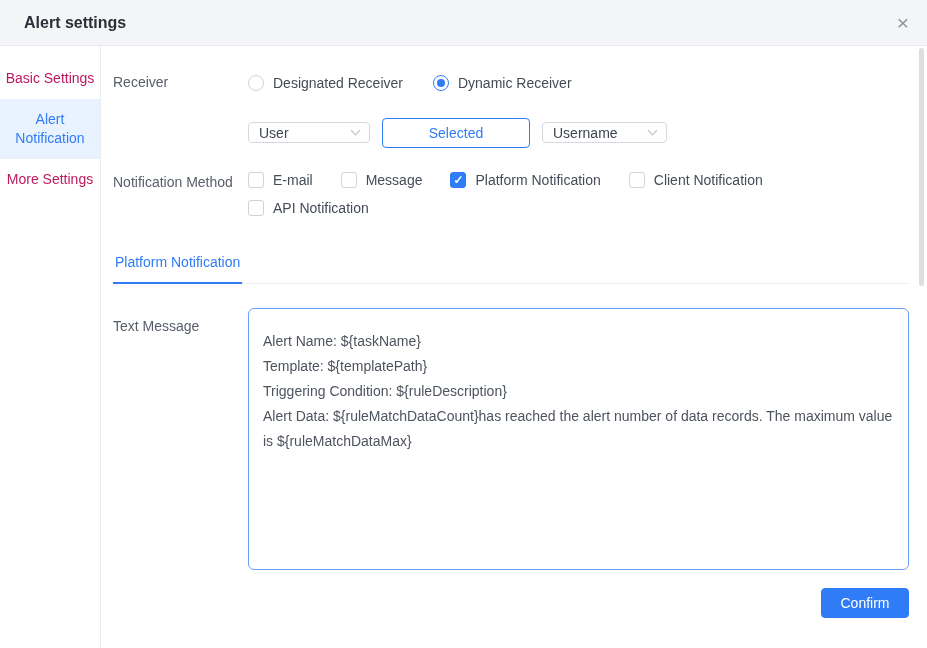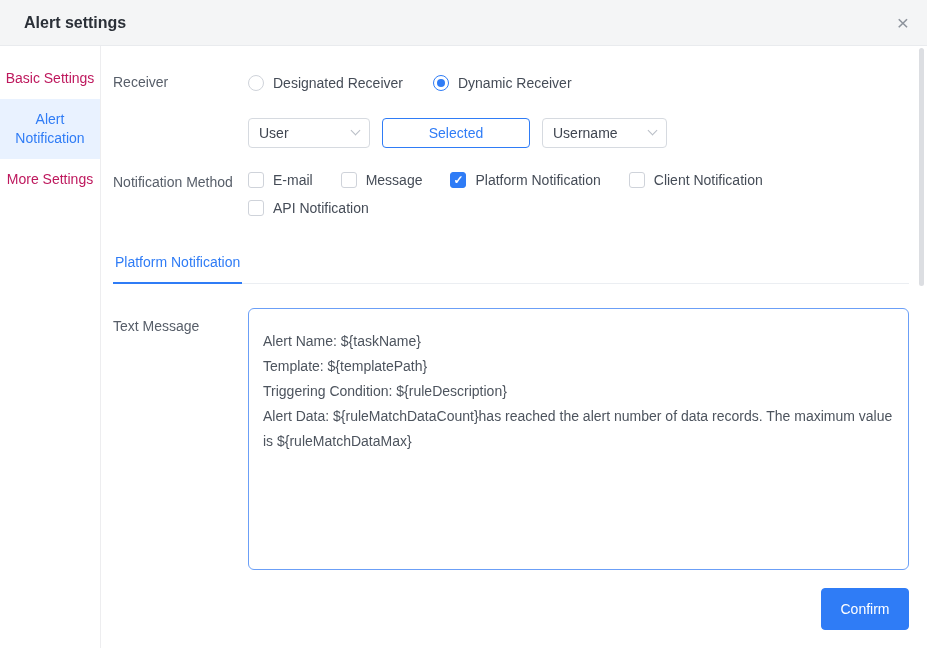--- a/index.html
+++ b/index.html
@@ -44,21 +44,21 @@
   }
   .radio.selected { border-color: #2f7cf6; }
   .radio.selected::after {
     content: ""; position: absolute; left: 3px; top: 3px; right: 3px; bottom: 3px;
     border-radius: 50%; background: #2f7cf6;
   }
 
   
   .controls-row { display: flex; gap: 12px; align-items: center; }
   .selectbox {
-    height: 30px; border: 1px solid #d6dae0; border-radius: 4px;
+    height: 21px; border: 1px solid #d6dae0; border-radius: 4px;
     display: flex; align-items: center; justify-content: space-between;
     padding: 0 10px; color: #3f4550; background: #fff; cursor: pointer;
   }
   .selectbox.w-user { width: 122px; }
   .selectbox.w-username { width: 125px; }
   .chev {
     width: 7px; height: 7px;
     border-right: 1.5px solid #b9bec6; border-bottom: 1.5px solid #b9bec6;
     transform: rotate(45deg); margin-top: -4px;
   }
@@ -96,21 +96,21 @@
   .msg-row .row-label { padding-top: 8px; }
   textarea.msg {
     flex: 1; height: 262px; border: 1px solid #6b9ff7; border-radius: 6px;
     padding: 20px 14px; font-family: "Liberation Sans", sans-serif;
     font-size: 14px; line-height: 25px; color: #4d545e;
     resize: none; outline: none; background: #fff; min-width: 0;
   }
 
   
   .footer { display: flex; justify-content: flex-end; gap: 12px; margin-top: 18px; }
-  .btn { height: 42px; border-radius: 4px; font-size: 14px; cursor: pointer; font-family: "Liberation Sans", sans-serif; }
+  .btn { height: 30px; border-radius: 4px; font-size: 14px; cursor: pointer; font-family: "Liberation Sans", sans-serif; }
   .btn-confirm { width: 88px; background: #2f7cf6; border: 1px solid #2f7cf6; color: #fff; }
   .btn-cancel { width: 84px; background: #fff; border: 1px solid #d6dae0; color: #3f4550; }
 
   
   .scroll-thumb {
     position: absolute; right: 3px; top: 48px; width: 5px; height: 238px;
     background: #dcdee2; border-radius: 3px;
   }
   .mt24 { margin-top: 24px; }
   .ai-center { align-items: center; }

